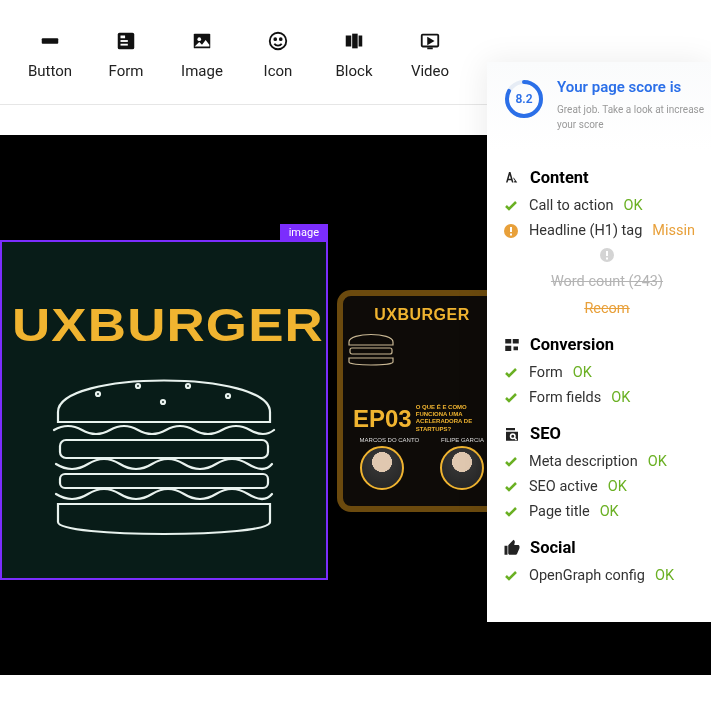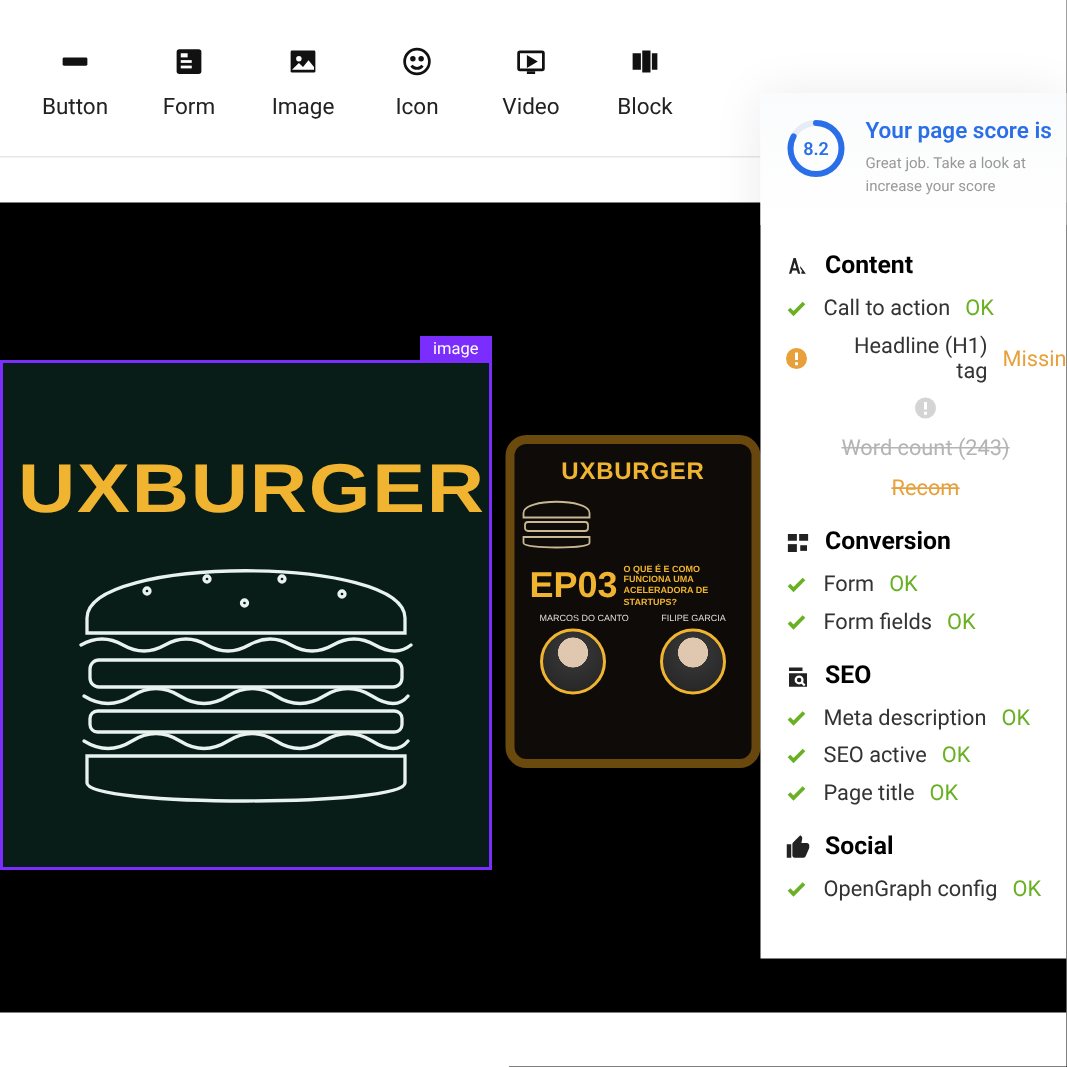--- a/index.html
+++ b/index.html
@@ -17,30 +17,30 @@
 .canvas { background: #000; height: 540px; position: relative; margin-top: 30px; }
 .selected-image { position: absolute; left: 0; top: 105px; width: 328px; height: 340px; border: 2px solid #7b2dfd; background: #081c18; }
 .image-tag { position: absolute; top: -18px; right: -2px; background: #7b2dfd; color: #fff; font-size: 11px; padding: 2px 9px; }
 .burger-art { position: relative; width: 100%; height: 100%; overflow: hidden; }
 .burger-title { position: absolute; top: 56px; left: 10px; font-family: Impact, "Arial Black", sans-serif; font-size: 46px; font-weight: 900; color: #f0b430; letter-spacing: 1px; transform: scaleX(1.15); transform-origin: left; }
 .burger-draw { position: absolute; top: 110px; left: 36px; width: 252px; height: 200px; }
 
 .card2 { position: absolute; left: 337px; top: 155px; width: 170px; height: 222px; background: #0e0b08; border-radius: 14px; border: 6px solid #6b4a0e; color: #fff; overflow: hidden; font-family: Impact, "Arial Black", sans-serif; }
 .card2-title { text-align: center; font-size: 16px; color: #f0b430; margin-top: 10px; font-weight: 900; letter-spacing: 0.5px; }
 .card2-burger { width: 56px; height: 40px; margin: 4px auto 0; }
-.card2-row { display: flex; align-items: center; padding: 4px 6px 0 10px; gap: 4px; }
+.card2-row { display: flex; align-items: flex-end; padding: 4px 6px 0 10px; gap: 4px; margin-top: 28px; }
 .ep { font-size: 24px; color: #f0b430; font-weight: 900; }
 .sub { font-size: 6px; color: #f0b430; line-height: 1.2; font-family: -apple-system, sans-serif; font-weight: 700; }
 .people { display: flex; justify-content: space-around; padding: 4px 6px 6px; }
 .person { text-align: center; }
 .person .name { font-size: 6px; color: #ddd; font-family: -apple-system, sans-serif; margin-bottom: 3px; }
 .avatar { width: 44px; height: 44px; border-radius: 50%; background: #ccc; border: 2px solid #f0b430; background: radial-gradient(circle at 50% 35%, #e0c8b0 0%, #e0c8b0 30%, #333 31%, #222 100%); }
 
 
-.panel { position: absolute; top: 62px; right: 0; width: 204px; background: #fff; box-shadow: -2px 0 30px rgba(0,0,0,0.08); padding-bottom: 30px; }
+.panel { position: absolute; top: 62px; right: 0; width: 224px; background: #fff; box-shadow: -2px 0 30px rgba(0,0,0,0.08); padding-bottom: 30px; }
 .panel-head { display: flex; gap: 12px; padding: 16px 0 18px 16px; align-items: flex-start; background: linear-gradient(180deg,#fafbfc,#fff); }
 .gauge { width: 42px; height: 42px; flex-shrink: 0; }
 .panel-head-text { }
 .score-title { color: #2b6fe8; font-size: 15px; font-weight: 600; margin-bottom: 6px; }
 .score-sub { color: #999; font-size: 10px; line-height: 1.5; }
 
 .section { padding: 0 0 0 16px; }
 .section-title { display: flex; align-items: center; gap: 9px; font-weight: 700; font-size: 16.5px; color: #000000; margin: 18px 0 10px; }
 .section-title svg { width: 18px; height: 18px; }
 .check-row { display: flex; align-items: center; gap: 10px; font-size: 14.5px; color: #333; margin-bottom: 8px; text-align: right; }
@@ -91,37 +91,37 @@
           <circle cx="12" cy="12" r="9"></circle>
           <circle cx="9" cy="10" r="1" fill="currentColor"></circle>
           <circle cx="15" cy="10" r="1" fill="currentColor"></circle>
           <path d="M8 15c1 1.5 2.5 2 4 2s3-.5 4-2"></path>
         </svg>
     </div>
     <div class="label">Icon</div>
   </div>
   <div class="tool-item">
     <div class="icon-box">
+      <svg viewBox="0 0 24 24" width="22" height="22" fill="currentColor">
+          <rect x="3" y="6" width="6" height="12"></rect>
+          <rect x="10" y="4" width="6" height="16"></rect>
+          <rect x="17" y="6" width="4" height="12"></rect>
+        </svg>
+    </div>
+    <div class="label">Block</div>
+  </div>
+  <div class="tool-item">
+    <div class="icon-box">
       <svg viewBox="0 0 24 24" width="22" height="22" fill="none" stroke="currentColor" stroke-width="2">
           <rect x="3" y="5" width="18" height="13" rx="1"></rect>
           <path d="M10 9l5 3-5 3z" fill="currentColor"></path>
           <line x1="9" y1="20" x2="15" y2="20"></line>
         </svg>
     </div>
     <div class="label">Video</div>
-  </div>
-  <div class="tool-item">
-    <div class="icon-box">
-      <svg viewBox="0 0 24 24" width="22" height="22" fill="currentColor">
-          <rect x="3" y="6" width="6" height="12"></rect>
-          <rect x="10" y="4" width="6" height="16"></rect>
-          <rect x="17" y="6" width="4" height="12"></rect>
-        </svg>
-    </div>
-    <div class="label">Block</div>
   </div>
 </div>
 <div class="divider"></div>
 
 <div class="canvas">
   <div class="selected-image">
     <div class="image-tag">image</div>
     <div class="burger-art">
       <div class="burger-title">UXBURGER</div>
       <svg class="burger-draw" viewBox="0 0 252 200">

